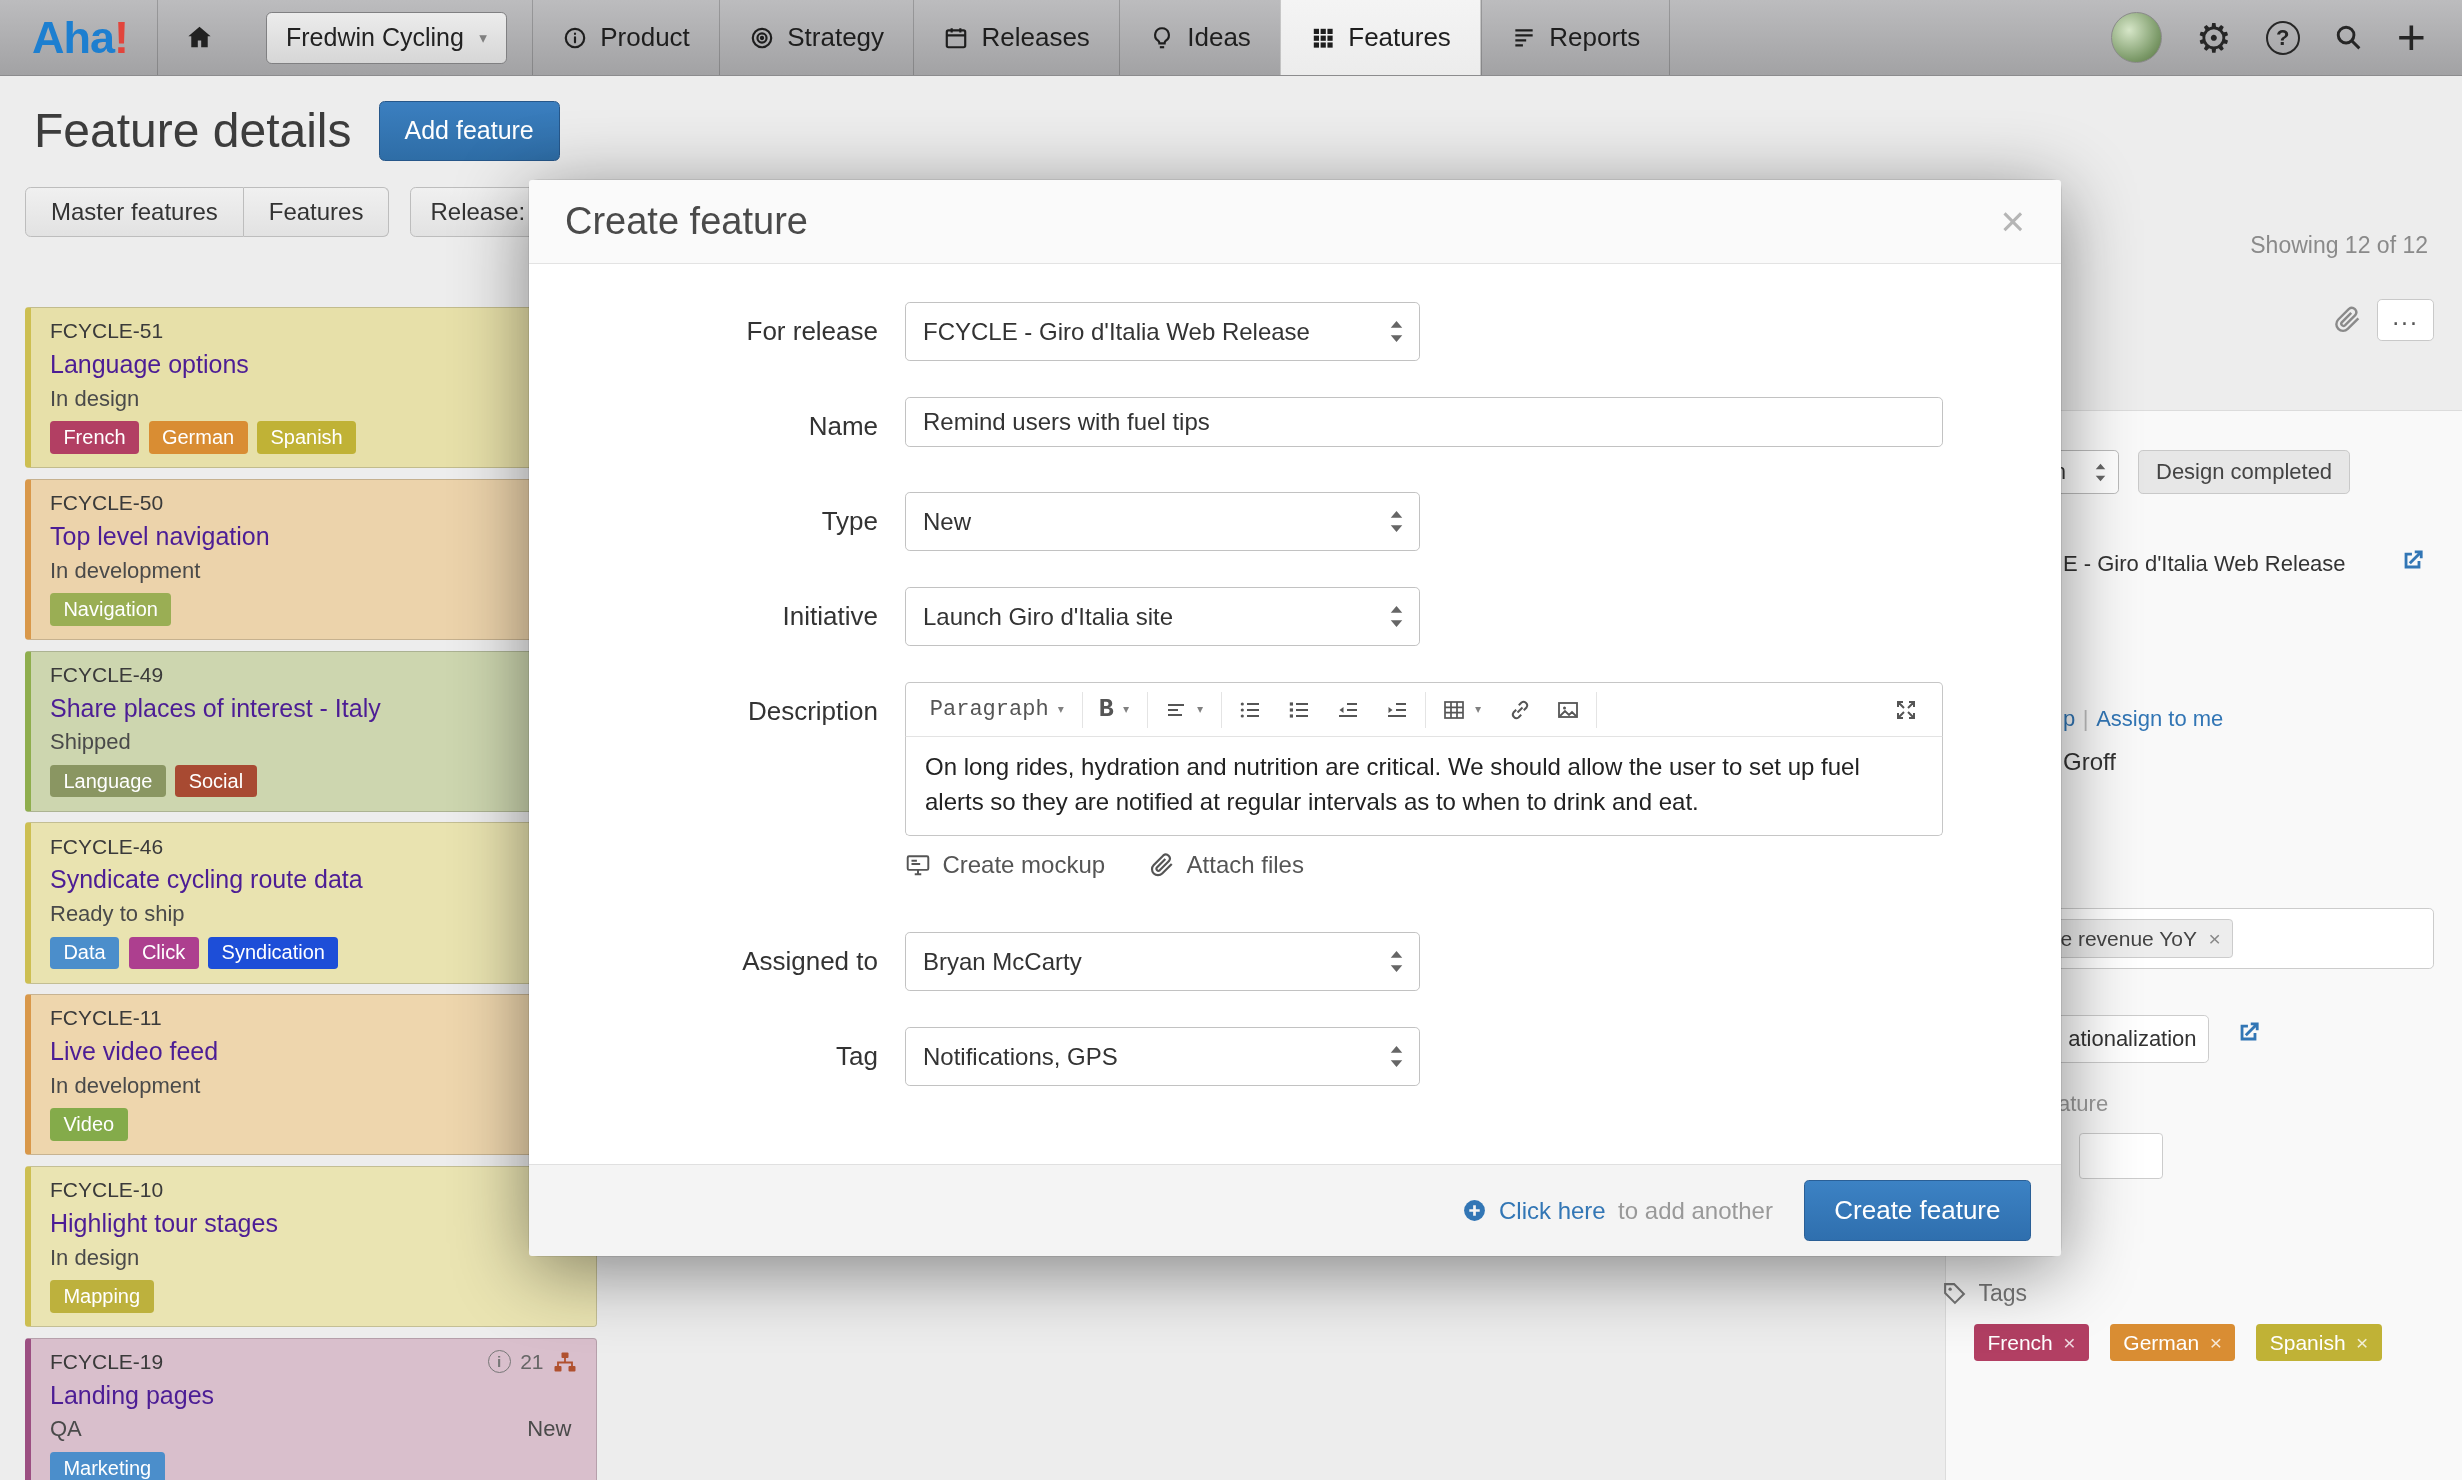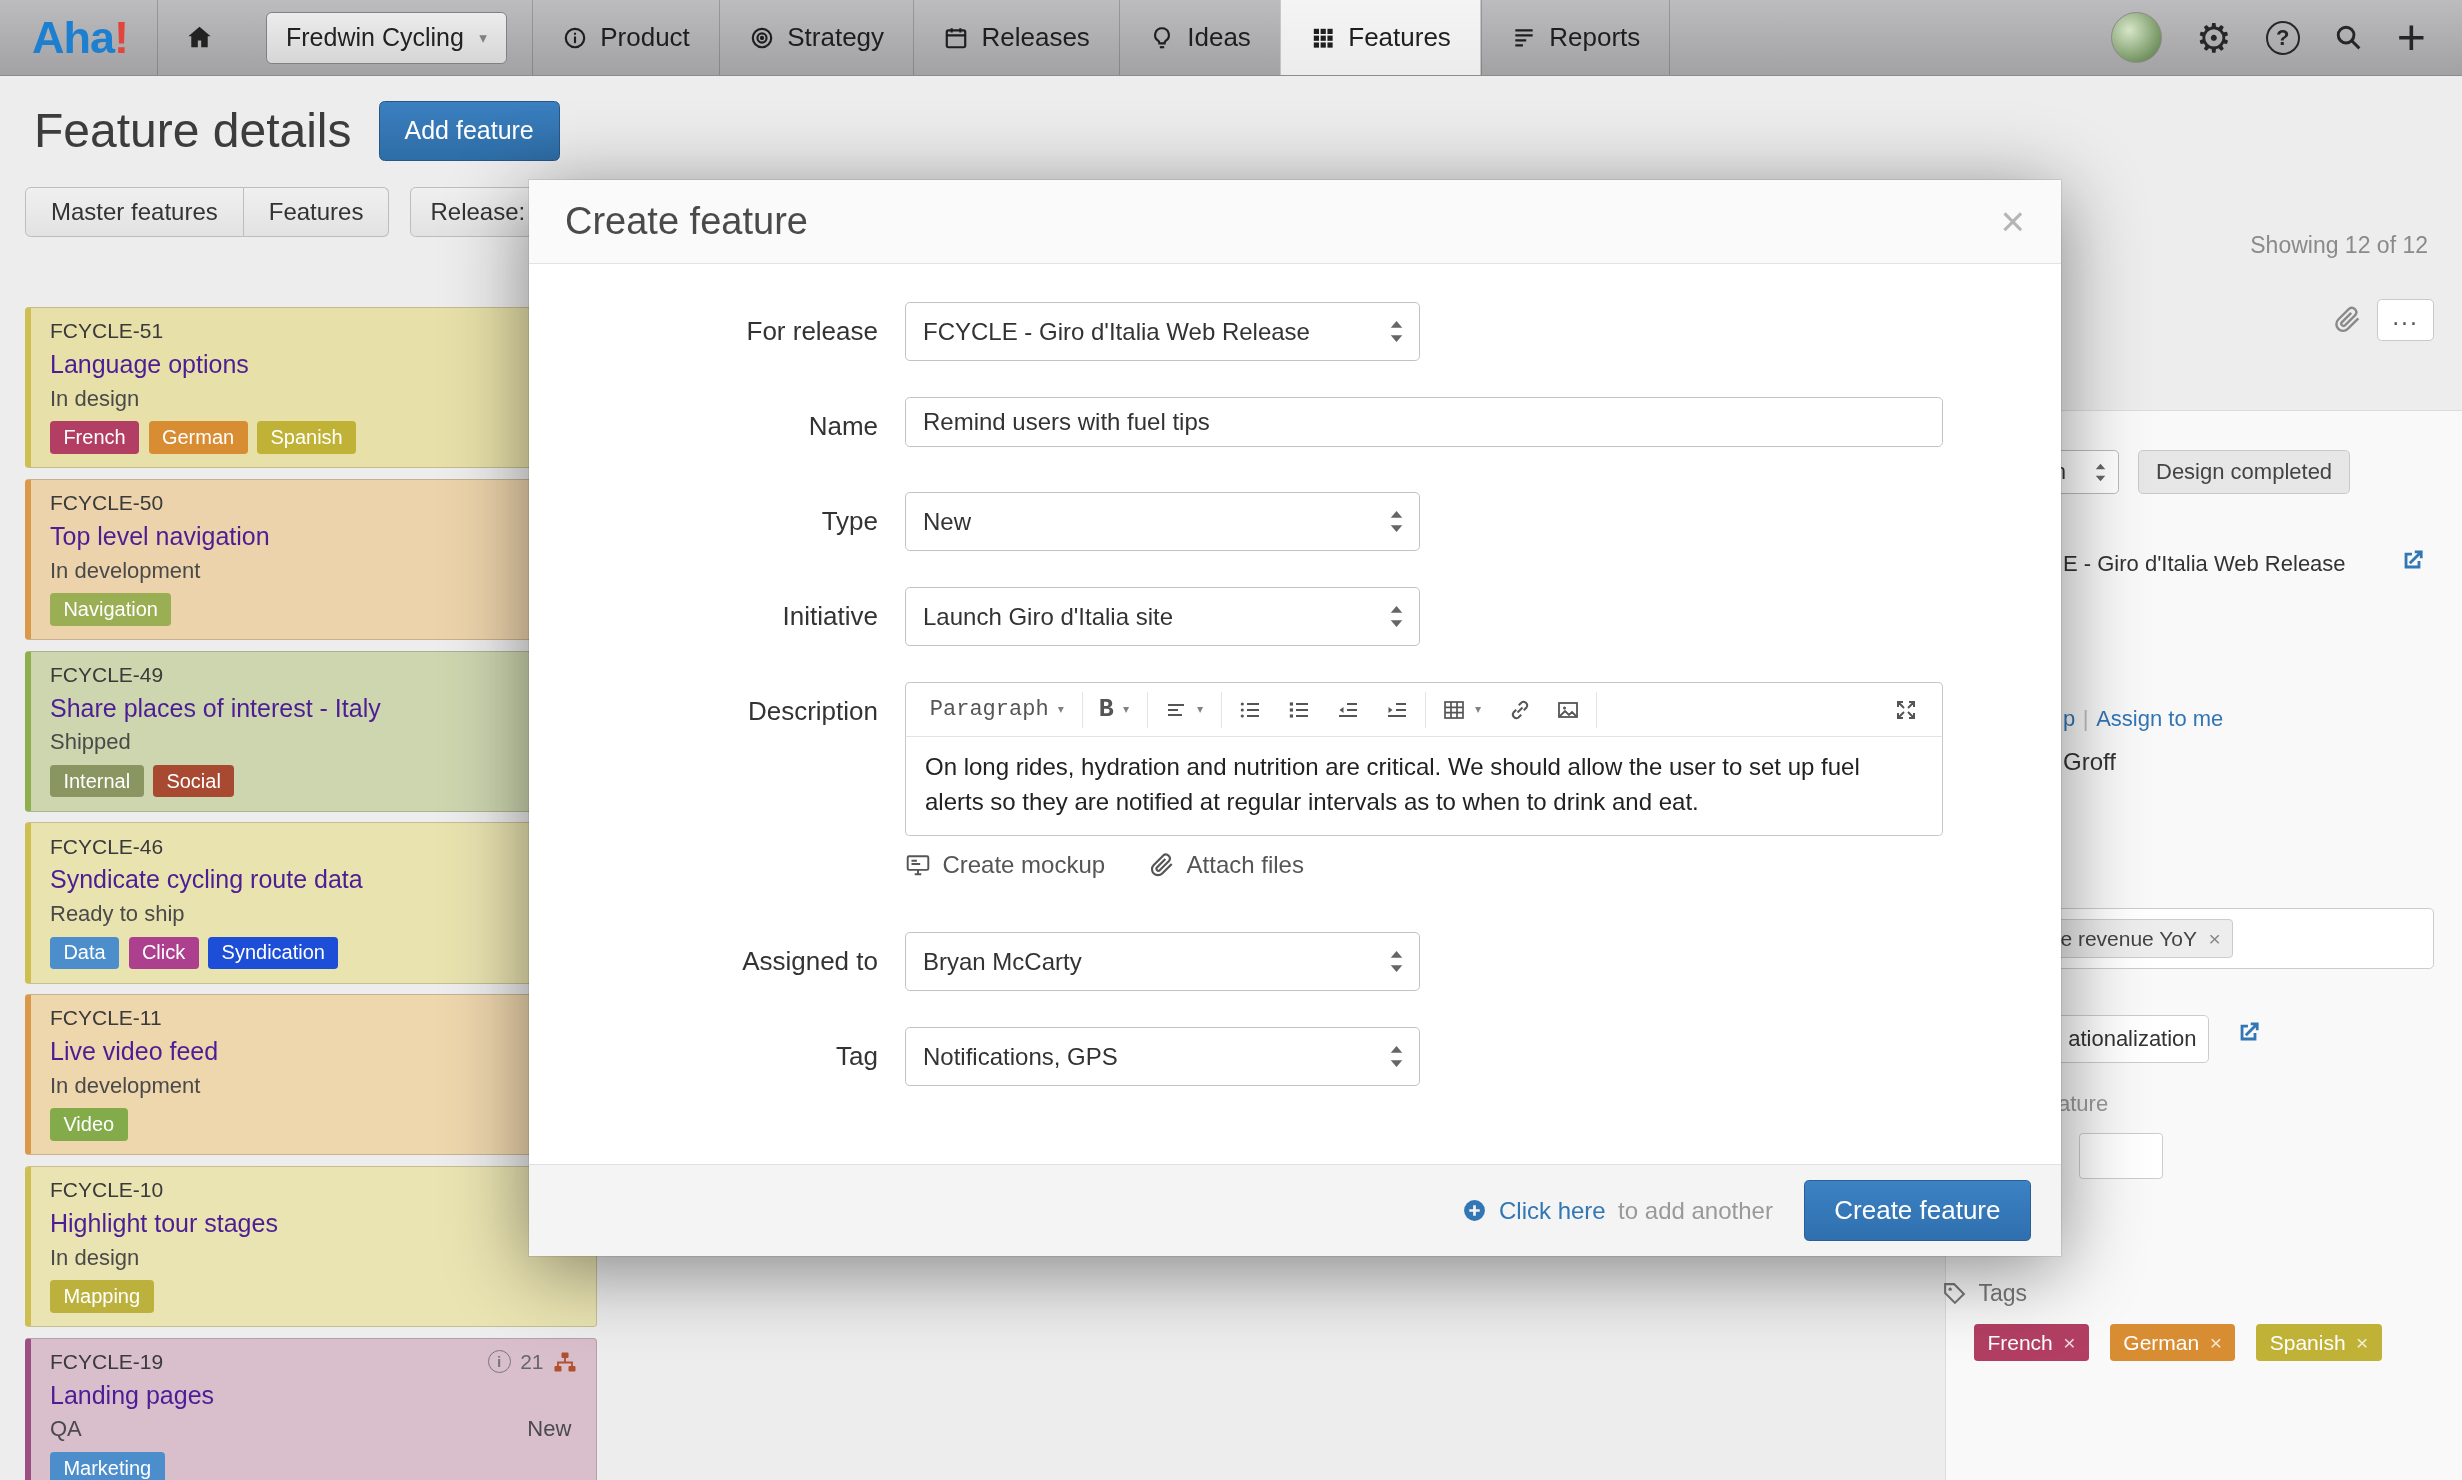--- a/index.html
+++ b/index.html
@@ -55,21 +55,21 @@
   .card-top-right svg { width:24px; height:24px; color:#b0502e; }
   .card-info { width:23px; height:23px; border:1.9px solid #777; border-radius:50%; color:#777;
     display:inline-flex; align-items:center; justify-content:center; font-size:15.3px; font-weight:bold; }
   .card-title { display:inline-block; margin-top:6.7px; font-size:25px; color:#4c1d95; text-decoration:none; }
   .card-status-row { margin-top:6.7px; font-size:22px; color:#4a4a4a; display:flex; justify-content:space-between; padding-right:5.7px; }
   .card-tags { margin-top:9.5px; display:flex; gap:9.5px; flex-wrap:wrap; }
   .pill { font-size:20px; color:#fff; padding:4.8px 13.4px; border-radius:3.8px; white-space:nowrap; }
 
   
   .modal { position:absolute; left:529px; top:180px; width:1532px; height:1076px; background:#fff;
-    border-radius:0; box-shadow:0 13.4px 76px rgba(0,0,0,.45), 0 0 0 1px rgba(0,0,0,.08); z-index:30; }
+    border-radius:9px; box-shadow:0 13.4px 76px rgba(0,0,0,.45), 0 0 0 1px rgba(0,0,0,.08); z-index:30; }
   .modal-header { height:84px; background:#fafafa; border-bottom:1px solid #e3e3e3; border-radius:2.9px 2.9px 0 0;
     display:flex; align-items:center; padding:0 36px; }
   .modal-title { font-size:38px; color:#4a4a4a; }
   .modal-close { margin-left:auto; font-size:42px; color:#b5b5b5; line-height:1; cursor:pointer; }
   .modal-body { padding-top:38px; }
   .frow { display:flex; margin-bottom:36px; }
   .frow.desc { margin-bottom:53px; }
   .flabel { width:376px; flex-shrink:0; text-align:right; padding-right:27px; font-size:26px; color:#333; line-height:59px; }
   .select { width:515px; height:59px; border:1px solid #c2c2c2; border-radius:4.8px; background:#fff;
     display:flex; align-items:center; padding:0 11.4px 0 17px; font-size:24px; color:#333; cursor:pointer; }
@@ -280,21 +280,21 @@
               <rect x="8.5" y="2.5" width="7" height="5.5" rx="1" fill="currentColor"></rect>
               <rect x="1.5" y="16" width="7" height="5.5" rx="1" fill="currentColor"></rect>
               <rect x="15.5" y="16" width="7" height="5.5" rx="1" fill="currentColor"></rect>
               <path d="M12 8v4.5M5 16v-3.5h14V16" stroke="currentColor" stroke-width="1.8" fill="none"></path>
             </svg>
           </span>
         </div><a class="card-title">Share places of interest - Italy</a><div class="card-status-row">
           <span>Shipped</span>
           <span></span>
         </div><div class="card-tags">
-          <span class="pill" style="background:#8a9662">Internal</span>
+          <span class="pill" style="background:#8a9662">Language</span>
           <span class="pill" style="background:#a84a32">Social</span>
         </div></div>
       <div class="card" style="background: rgb(233, 227, 176); border-left-color: rgb(205, 191, 82);"><div class="card-top">
           <span>FCYCLE-46</span>
           <span class="card-top-right">
             <svg viewBox="0 0 24 24">
               <rect x="8.5" y="2.5" width="7" height="5.5" rx="1" fill="currentColor"></rect>
               <rect x="1.5" y="16" width="7" height="5.5" rx="1" fill="currentColor"></rect>
               <rect x="15.5" y="16" width="7" height="5.5" rx="1" fill="currentColor"></rect>
               <path d="M12 8v4.5M5 16v-3.5h14V16" stroke="currentColor" stroke-width="1.8" fill="none"></path>

